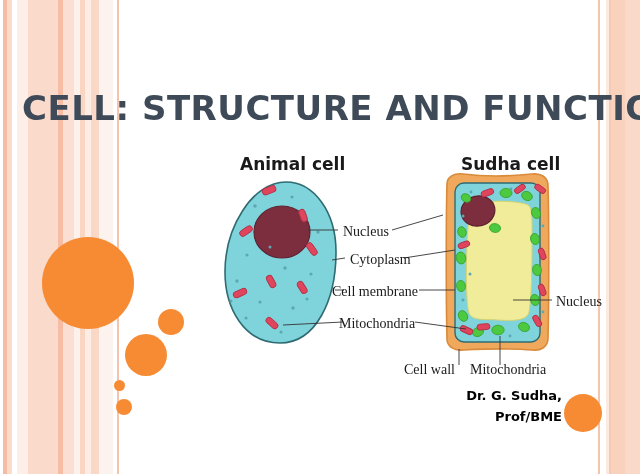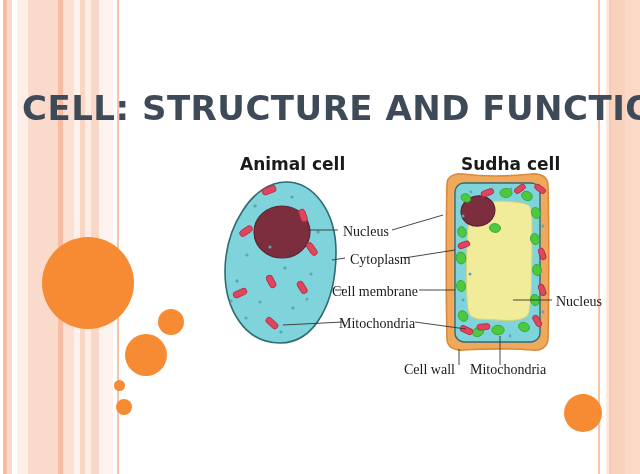--- a/index.html
+++ b/index.html
@@ -275,14 +275,18 @@
     <div class="lbl" style="left:350px; top:252px;">Cytoplasm</div>
     <div class="lbl" style="left:332px; top:284px;">Cell membrane</div>
     <div class="lbl" style="left:339px; top:316px;">Mitochondria</div>
 
     <div class="lbl" style="left:556px; top:294px;">Nucleus</div>
 
     <div class="lbl" style="left:404px; top:362px;">Cell wall</div>
     <div class="lbl" style="left:470px; top:362px;">Mitochondria</div>
   </div>
 
+  <div id="credit">
+    <div>Dr. G. Sudha,</div>
+    <div>Prof/BME</div>
+  </div>
 
 </div>
 
 </body></html>

